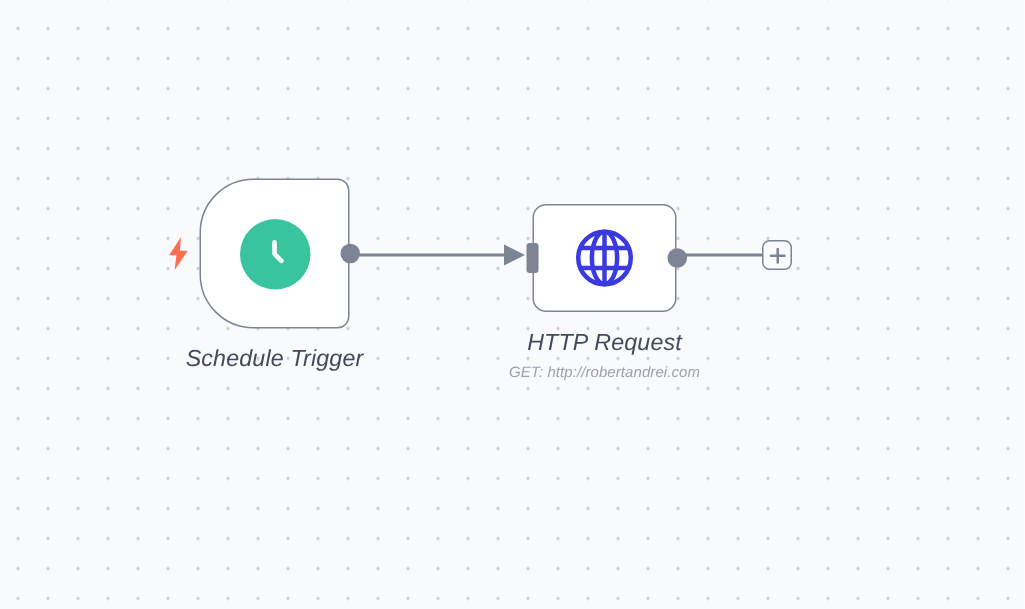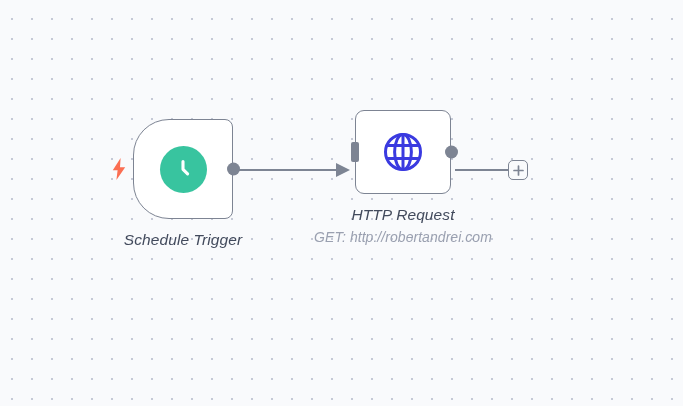--- a/index.html
+++ b/index.html
@@ -134,21 +134,21 @@
     font-weight: 400;
     color: #424a5c;
     letter-spacing: 0.1px;
   }
   .node-subtitle {
     position: absolute;
     top: calc(100% + 35px);
     left: 50%;
     transform: translateX(-50%);
     white-space: nowrap;
-    font-size: 14px;
+    font-size: 10px;
     font-weight: 400;
     color: #9aa0b0;
     letter-spacing: 0.05px;
   }
 
   
   #add-node-button {
     position: absolute;
     width: 20px;
     height: 20px;
@@ -193,21 +193,21 @@
       <svg width="14" height="22" viewBox="0 0 14 22">
         <path d="M8.6 0 L0.8 12.2 L5.6 12.2 L4.4 22 L13.2 9.2 L8.0 9.2 Z" fill="#fb6e52"></path>
       </svg>
     </div>
 
     <div class="port-out"></div>
 
     <div class="node-label">Schedule Trigger</div>
   </div>
 
-  <div class="node node-action node-selected" style="left:355px; top:110px; width:96px; height:84px;">
+  <div class="node node-action node-selected" style="left:355px; top:136px; width:96px; height:72px;">
 
     <div class="node-body">
       <div class="globe-wrap">
         <svg width="44" height="44" viewBox="0 0 44 44">
           <g stroke="#3a3ae0" stroke-width="3" fill="none">
             <circle cx="22" cy="22" r="17.5"></circle>
             <ellipse cx="22" cy="22" rx="8.4" ry="17.5"></ellipse>
             <line x1="22" y1="4.5" x2="22" y2="39.5"></line>
             <line x1="5.4" y1="15.4" x2="38.6" y2="15.4"></line>
             <line x1="5.4" y1="28.6" x2="38.6" y2="28.6"></line>

